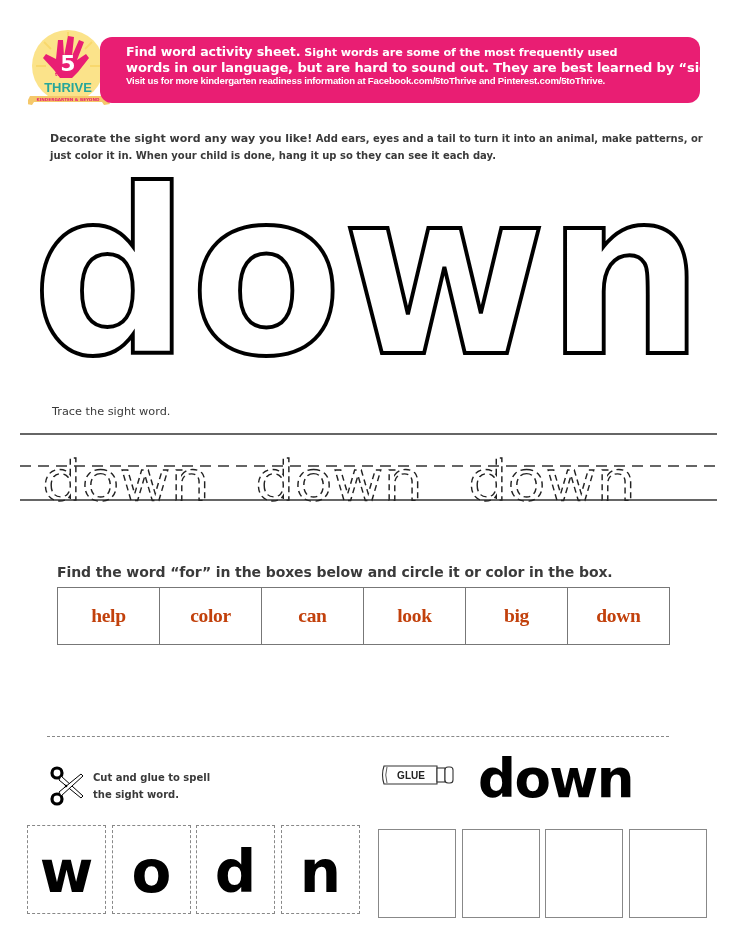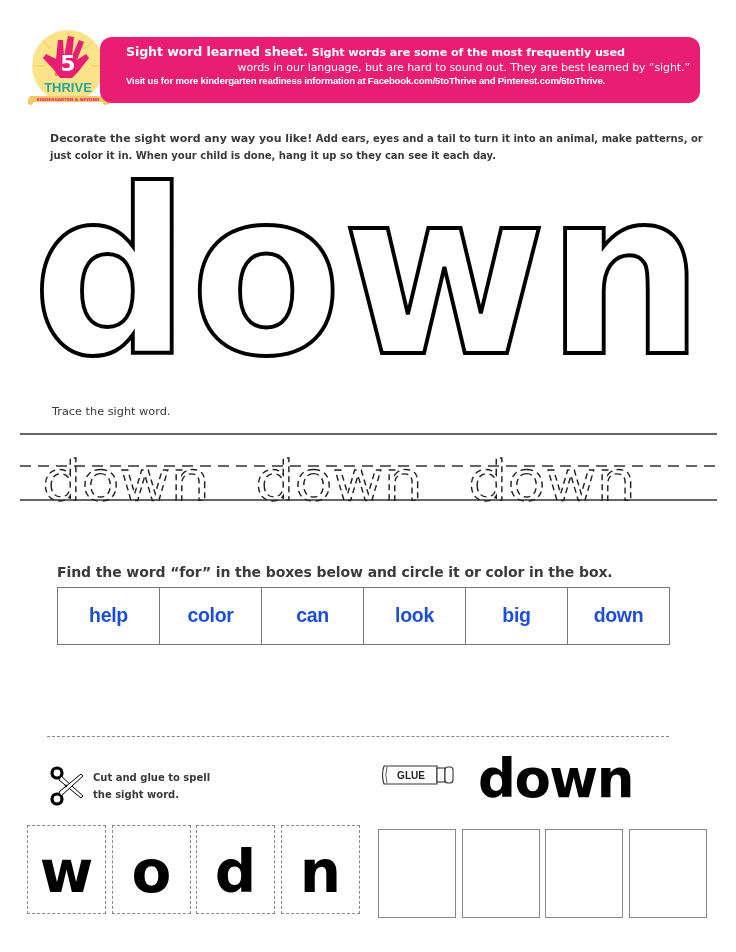--- a/index.html
+++ b/index.html
@@ -6,42 +6,42 @@
   html, body { width: 736px; height: 952px; background: #ffffff; overflow: hidden; }
   body { position: relative; font-family: "DejaVu Sans", sans-serif; color: #3a3a3a; }
 
   
   .banner {
     position: absolute; left: 100px; top: 37px; width: 600px; height: 66px;
     background: #e91e73; border-radius: 12px; padding: 7px 10px 0 26px; color: #fff;
   }
   .banner .line1 { font-size: 11.2px; font-weight: bold; line-height: 15px; white-space: nowrap; letter-spacing: -0.1px; }
   .banner .line1 .lead { font-size: 12.6px; }
-  .banner .line2 { font-size: 11px; font-weight: normal; line-height: 15px; white-space: nowrap; letter-spacing: -0.1px; text-align: right; }
+  .banner .line2 { font-size: 13px; font-weight: bold; line-height: 15px; white-space: nowrap; letter-spacing: -0.1px; text-align: right; }
   .banner .visit { font-family: "Liberation Sans", sans-serif; font-size: 9.6px; font-weight: bold; white-space: nowrap; letter-spacing: -0.2px; }
 
   .logo { position: absolute; left: 28px; top: 26px; width: 88px; height: 88px; }
 
   
   .decorate { position: absolute; left: 50px; top: 130px; width: 660px; font-size: 10px; font-weight: bold; color: #3a3a3a; line-height: 17px; }
   .decorate .lead { font-size: 11px; }
 
   
   .outline-word { position: absolute; left: 18px; top: 168px; width: 700px; height: 195px; }
 
   
   .trace-label { position: absolute; left: 52px; top: 405px; font-size: 11.3px; font-weight: normal; color: #3a3a3a; }
   .trace { position: absolute; left: 20px; top: 428px; width: 697px; height: 80px; }
 
   
   .find-label { position: absolute; left: 57px; top: 564px; font-size: 14px; font-weight: bold; color: #3a3a3a; white-space: nowrap; letter-spacing: -0.1px; }
   .word-table { position: absolute; left: 57px; top: 587px; border-collapse: collapse; }
   .word-table td {
     width: 102px; height: 56.5px; border: 1.2px solid #777; text-align: center; vertical-align: middle;
-    font-family: Liberation Sans, sans-serif; font-weight: bold; font-size: 19.5px; color: #1d4ed8; letter-spacing: -0.3px;
+    font-family: Liberation Serif, serif; font-weight: bold; font-size: 19.5px; color: #c2410c; letter-spacing: -0.3px;
   }
 
   
   .cut-line { position: absolute; left: 47px; top: 736px; width: 622px; height: 0; border-top: 1.5px dashed #888; }
 
   
   .scissors { position: absolute; left: 49px; top: 766px; width: 36px; height: 40px; }
   .cut-label { position: absolute; left: 93px; top: 769px; font-size: 10px; font-weight: bold; color: #3a3a3a; line-height: 17px; }
   .glue { position: absolute; left: 381px; top: 763px; width: 76px; height: 24px; }
   .target-word { position: absolute; left: 478px; top: 748px; font-family: "DejaVu Sans", sans-serif; font-weight: bold; font-size: 53px; color: #000; letter-spacing: -1.5px; line-height: 62px; }
@@ -65,21 +65,21 @@
   <path d="M18 28 L28 33 L30 14 L35 14 L36 30 L40 10 L46 11 L44 30 L51 14 L56 16 L49 34 L58 28 L61 32 L50 46 L44 52 L32 52 L26 44 L15 32 Z" fill="#e91e73"></path>
   <text x="40" y="45" text-anchor="middle" font-family="DejaVu Sans, sans-serif" font-weight="bold" font-size="22" fill="#ffffff">5</text>
   <text x="30" y="50" text-anchor="middle" font-family="DejaVu Sans, sans-serif" font-weight="bold" font-size="5" fill="#e91e73">to</text>
   <text x="40" y="66" text-anchor="middle" font-family="Liberation Sans, sans-serif" font-weight="bold" font-size="13" fill="#26a69a">THRIVE</text>
   <path d="M2 70 L78 70 L82 78 L76 79 L74 76 L6 76 L4 79 L-2 78 Z" fill="#f5c86a"></path>
   <text x="40" y="75" text-anchor="middle" font-family="DejaVu Sans, sans-serif" font-weight="bold" font-size="4.2" fill="#e91e73">KINDERGARTEN &amp; BEYOND</text>
 </svg>
 
 <div class="banner">
   <div class="line1">
-    <span class="lead">Sight word learned sheet.</span><span> Sight words are some of the most frequently used</span>
+    <span class="lead">Find word activity sheet.</span><span> Sight words are some of the most frequently used</span>
   </div>
   <div class="line2">words in our language, but are hard to sound out. They are best learned by “sight.”</div>
   <div class="visit">Visit us for more kindergarten readiness information at Facebook.com/5toThrive and Pinterest.com/5toThrive.</div>
 </div>
 
 <div class="decorate">
   <span class="lead">Decorate the sight word any way you like!</span><span> Add ears, eyes and a tail to turn it into an animal, make patterns, or just color it in. When your child is done, hang it up so they can see it each day.</span>
 </div>
 
 <svg class="outline-word" viewBox="0 0 700 195">

